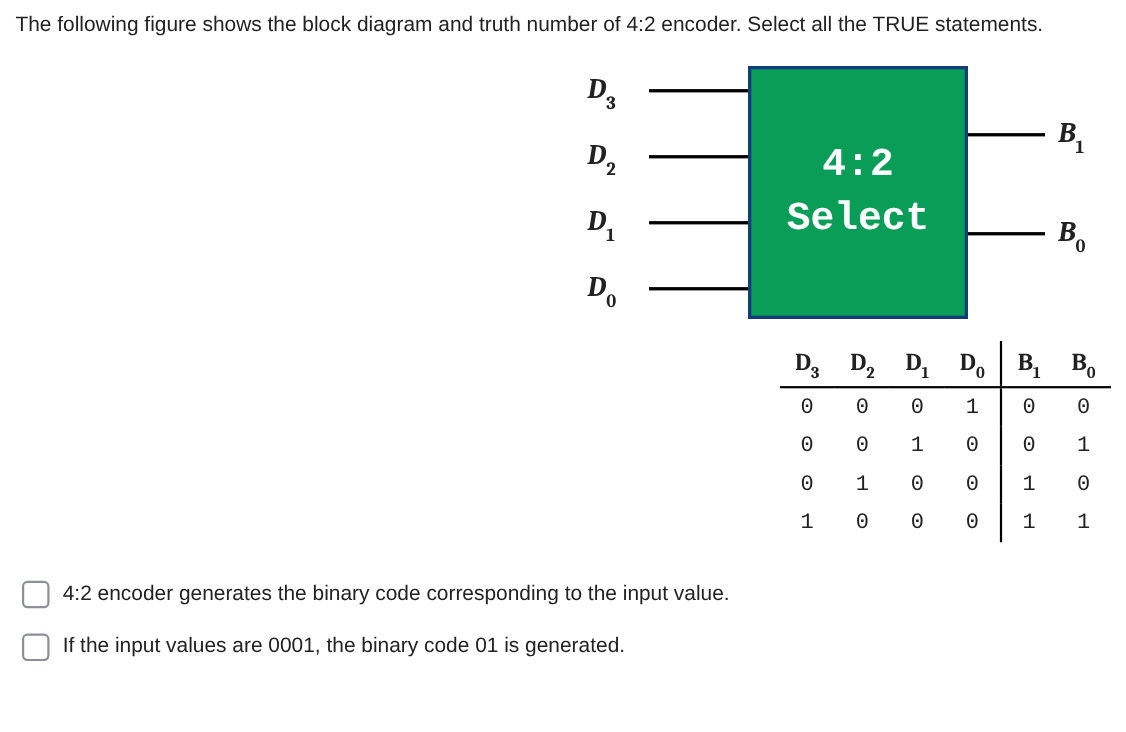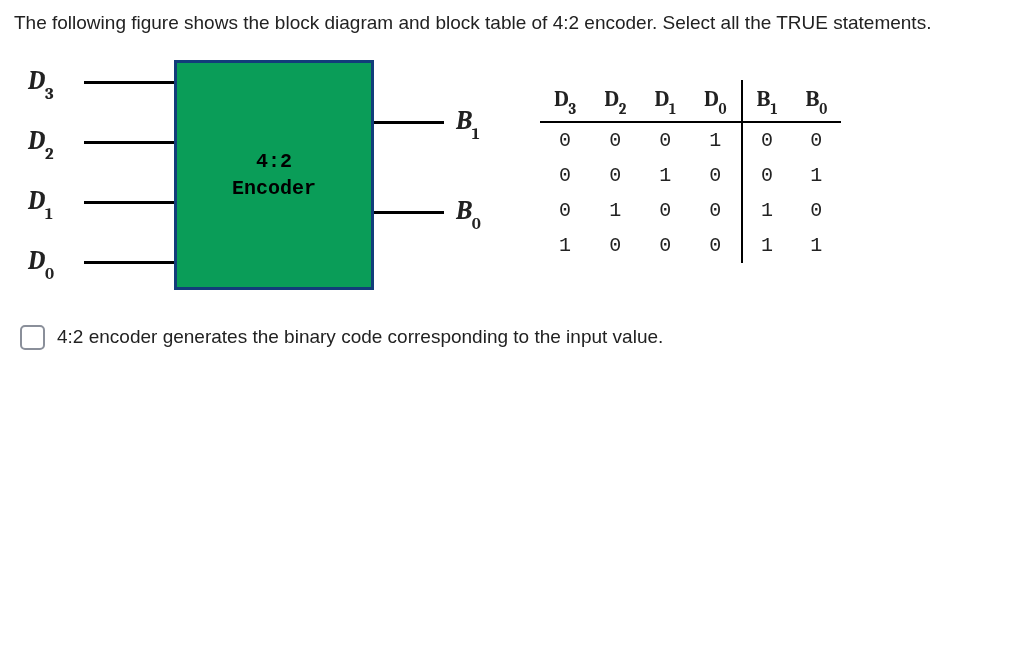--- a/index.html
+++ b/index.html
@@ -11,22 +11,23 @@
     width: 1024px;
     box-sizing: border-box;
     background: #fff;
   }
   .question-text {
     line-height: 1.35;
     margin-bottom: 24px;
   }
   .figure-row {
     display: flex;
-    align-items: flex-start;
+    align-items: flex-end;
     margin: 0 0 34px 10px;
+    flex-direction: column;
   }
   
   .diagram {
     position: relative;
     width: 480px;
     height: 230px;
     flex-shrink: 0;
   }
   .encoder-box {
     position: absolute;
@@ -34,24 +35,24 @@
     top: 0;
     width: 200px;
     height: 230px;
     background: #0a9d58;
     border: 3px solid #123d7a;
     box-sizing: border-box;
     display: flex;
     flex-direction: column;
     align-items: center;
     justify-content: center;
-    color: #000000;
+    color: #ffffff;
     font-family: "Courier New", monospace;
     font-weight: bold;
-    font-size: 20px;
+    font-size: 36px;
     line-height: 1.35;
   }
   .port-label {
     position: absolute;
     font-family: Cambria, Georgia, serif;
     font-style: italic;
     font-weight: bold;
     font-size: 26px;
   }
   .port-label sub {
@@ -114,21 +115,21 @@
     background: #fff;
   }
   .option-text {
     line-height: 1.35;
     max-width: 820px;
   }
 </style>
 </head>
 <body>
 
-<div class="question-text">The following figure shows the block diagram and block table of 4:2 encoder. Select all the TRUE statements.</div>
+<div class="question-text">The following figure shows the block diagram and truth number of 4:2 encoder. Select all the TRUE statements.</div>
 
 <div class="figure-row">
 
   <div class="diagram">
 
     <div class="port-label" style="left:4px; top:6px;">
       <span>D</span><sub>3</sub>
     </div>
     <div class="port-label" style="left:4px; top:66px;">
       <span>D</span><sub>2</sub>
@@ -140,21 +141,21 @@
       <span>D</span><sub>0</sub>
     </div>
 
     <div class="wire" style="left:60px; top:21px; width:90px;"></div>
     <div class="wire" style="left:60px; top:81px; width:90px;"></div>
     <div class="wire" style="left:60px; top:141px; width:90px;"></div>
     <div class="wire" style="left:60px; top:201px; width:90px;"></div>
 
     <div class="encoder-box">
       <span>4:2</span>
-      <span>Encoder</span>
+      <span>Select</span>
     </div>
 
     <div class="wire" style="left:350px; top:61px; width:70px;"></div>
     <div class="wire" style="left:350px; top:151px; width:70px;"></div>
 
     <div class="port-label" style="left:432px; top:46px;">
       <span>B</span><sub>1</sub>
     </div>
     <div class="port-label" style="left:432px; top:136px;">
       <span>B</span><sub>0</sub>
@@ -208,13 +209,17 @@
       </tbody>
   </table>
 
 </div>
 
 <div class="options">
   <div class="option">
     <div class="checkbox"></div>
     <div class="option-text">4:2 encoder generates the binary code corresponding to the input value.</div>
   </div>
+  <div class="option">
+    <div class="checkbox"></div>
+    <div class="option-text">If the input values are 0001, the binary code 01 is generated.</div>
+  </div>
 </div>
 
 </body></html>

